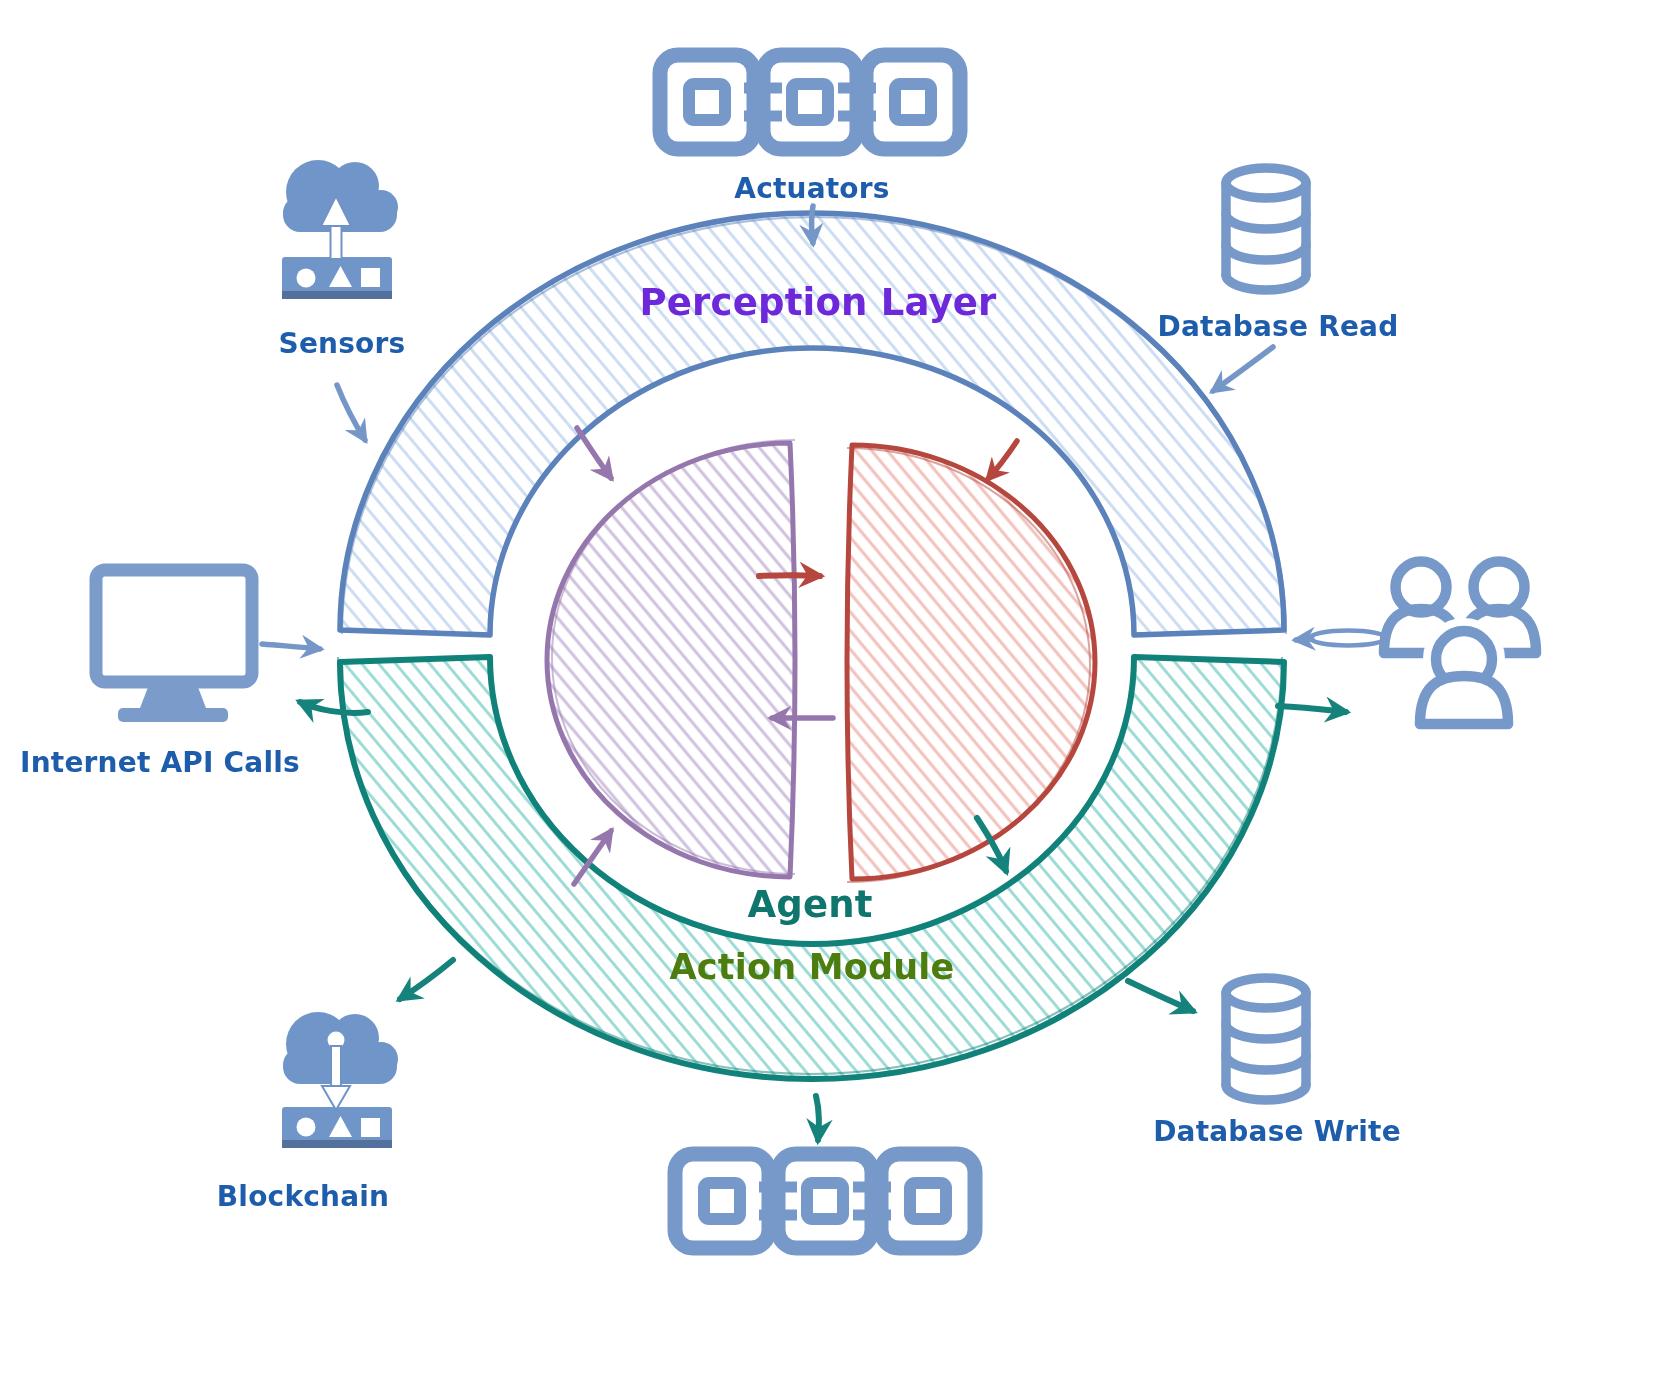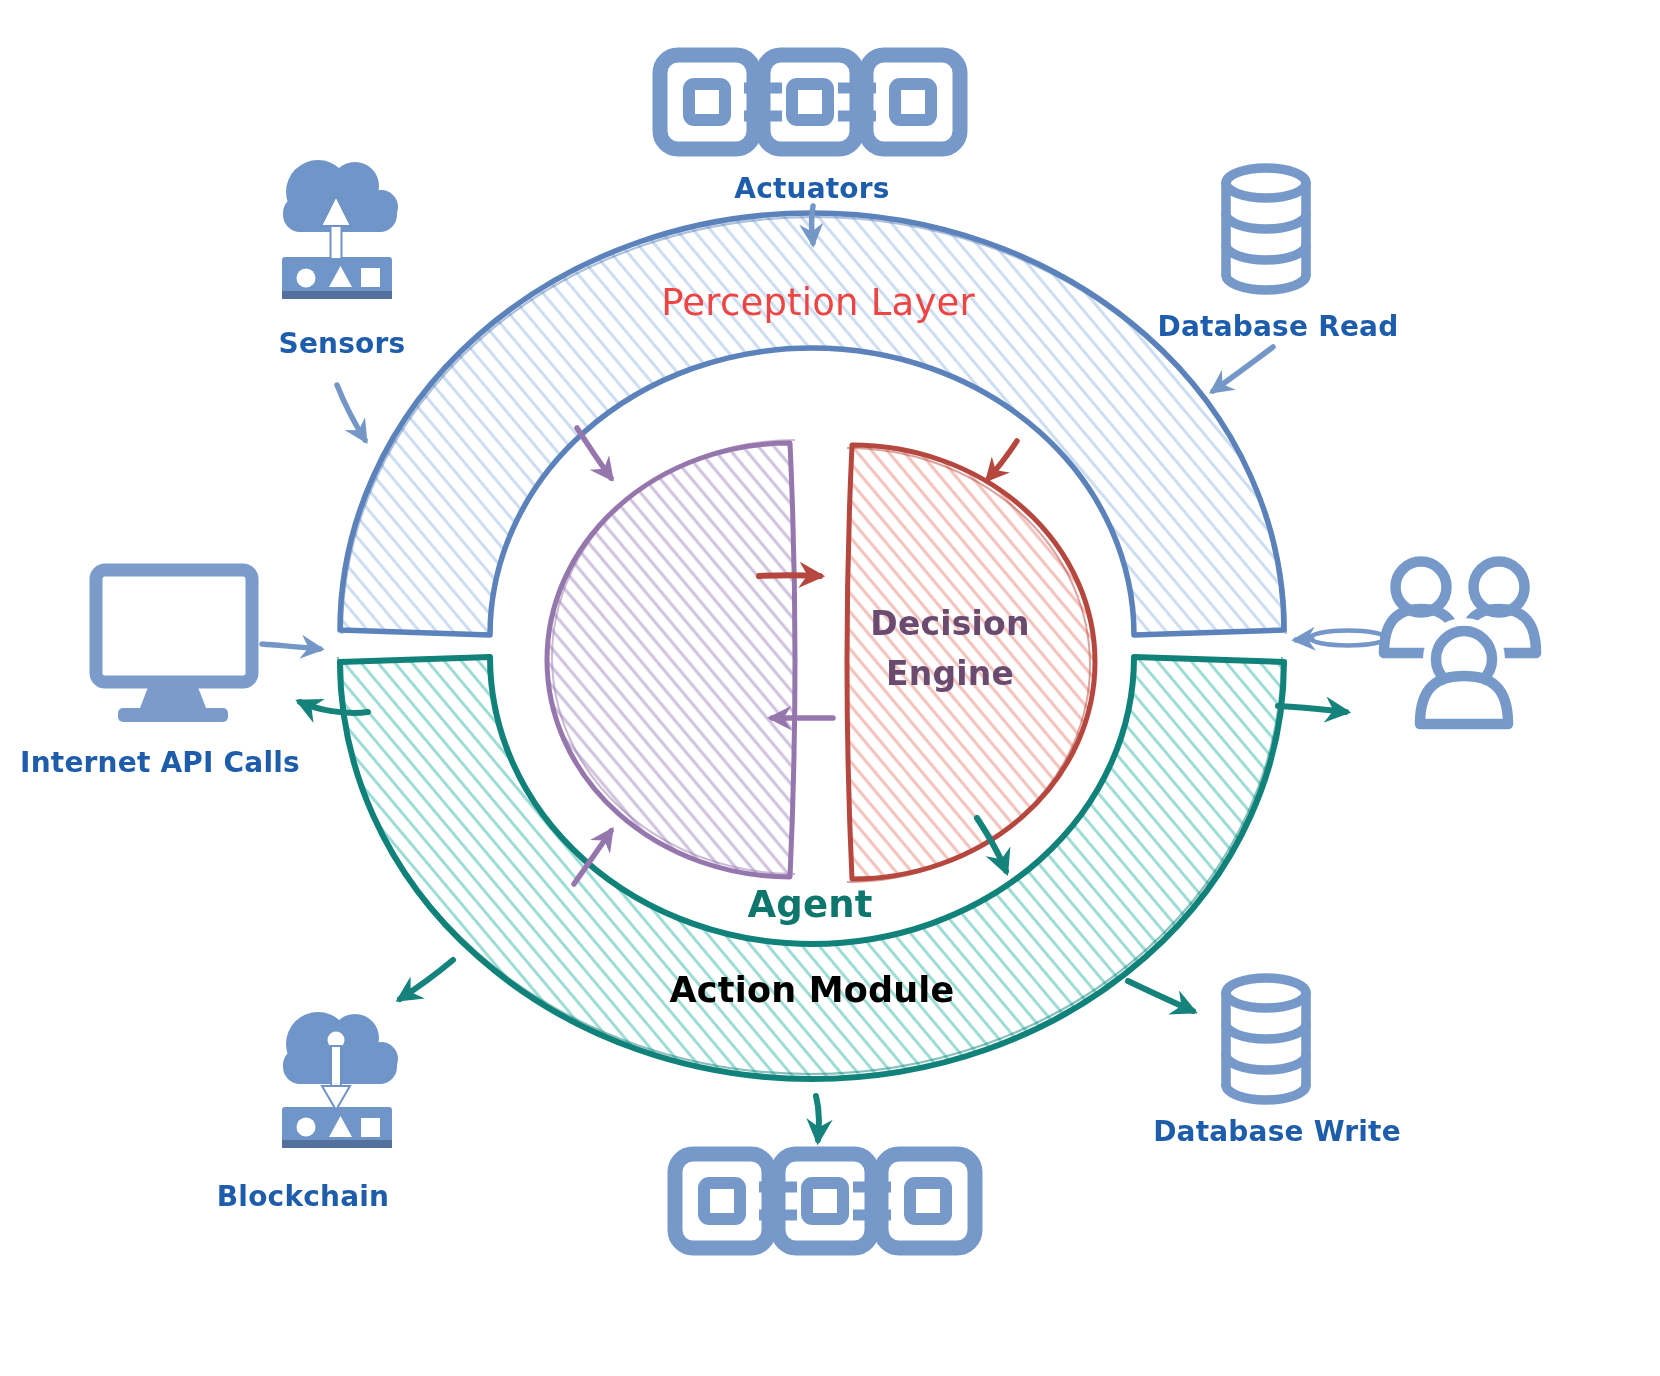--- a/index.html
+++ b/index.html
@@ -2,22 +2,22 @@
 <html><head>
 <meta charset="utf-8">
 <style>
   html,body{margin:0;padding:0;background:#ffffff;}
   #stage{position:relative;width:1660px;height:1376px;background:#ffffff;overflow:hidden;
          font-family:"DejaVu Sans", sans-serif;}
   #stage svg{position:absolute;left:0;top:0;}
   .lbl{position:absolute;transform:translate(-50%,-50%);text-align:center;white-space:pre-line;
        line-height:1.5;letter-spacing:.2px;}
   .lbl-ext{color:#1e5dab;font-size:28px;font-weight:600;}
-  .lbl-perception{color:#ef4444;font-size:37px;font-weight:400;}
-  .lbl-action{color:#000000;font-size:35px;font-weight:600;margin-top:23px;}
+  .lbl-perception{color:#6d28d9;font-size:37px;font-weight:700;}
+  .lbl-action{color:#4d7c0f;font-size:35px;font-weight:600;}
   .lbl-agent{color:#0f766e;font-size:37px;font-weight:bold;}
   .lbl-core{color:#6b4a6f;font-size:33px;font-weight:600;}
 </style>
 </head>
 <body>
 
 <div id="stage">
 
 <svg width="1660" height="1376" viewBox="0 0 1660 1376">
   <defs>
@@ -160,22 +160,20 @@
       <path d="M 1420,724 C 1420,686 1438,676 1464,676 C 1490,676 1508,686 1508,724 Z"></path>
     </g>
     <circle cx="1464" cy="659" r="28" fill="#ffffff"></circle>
     <path d="M 1420,724 C 1420,686 1438,676 1464,676 C 1490,676 1508,686 1508,724 Z" fill="#ffffff"></path>
   </g>
 </svg>
 
   <div class="lbl lbl-perception" style="left:818px;top:303px;">Perception Layer</div>
   <div class="lbl lbl-action" style="left:812px;top:967px;">Action Module</div>
   <div class="lbl lbl-agent" style="left:810px;top:905px;">Agent</div>
-  <div class="lbl lbl-core" style="left:950px;top:648px;">Decision
-Engine</div>
 
   <div class="lbl lbl-ext" style="left:812px;top:189px;">Actuators</div>
   <div class="lbl lbl-ext" style="left:342px;top:344px;">Sensors</div>
   <div class="lbl lbl-ext" style="left:1278px;top:327px;">Database Read</div>
   <div class="lbl lbl-ext" style="left:160px;top:763px;">Internet API Calls</div>
   <div class="lbl lbl-ext" style="left:303px;top:1197px;">Blockchain</div>
   <div class="lbl lbl-ext" style="left:1277px;top:1132px;text-align:center;">Database Write</div>
 </div>
 
 </body></html>

